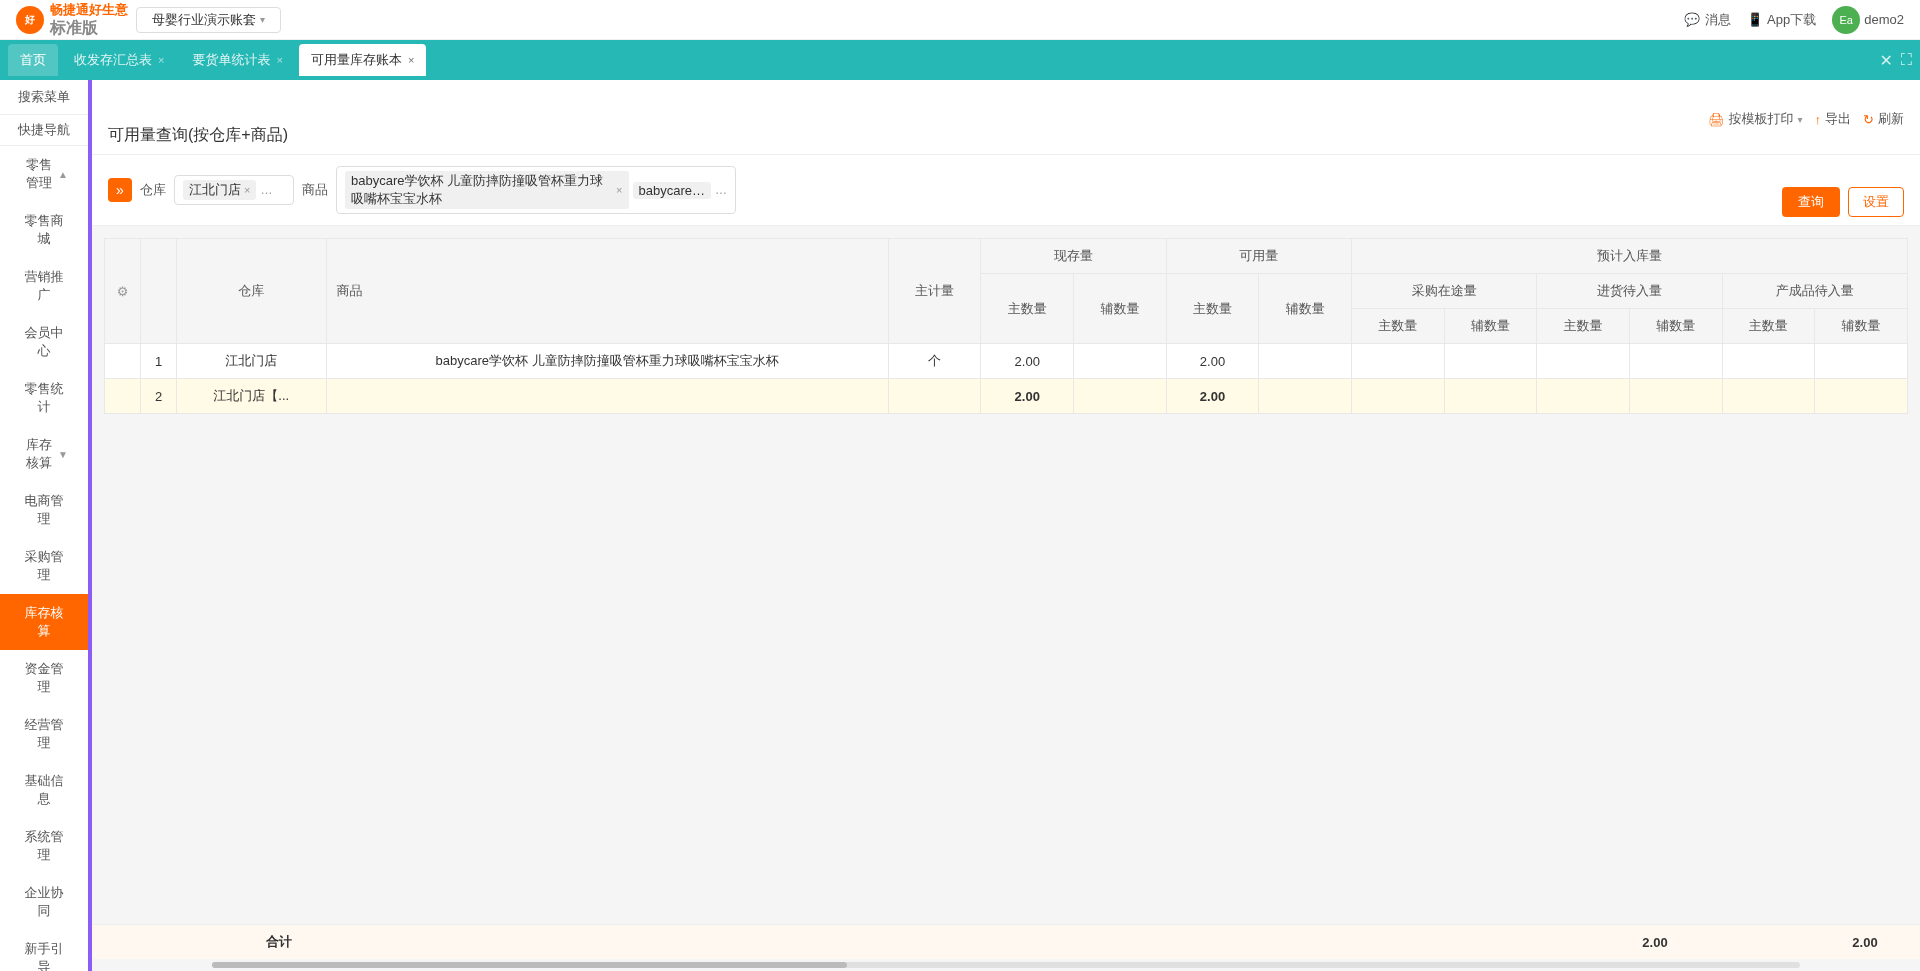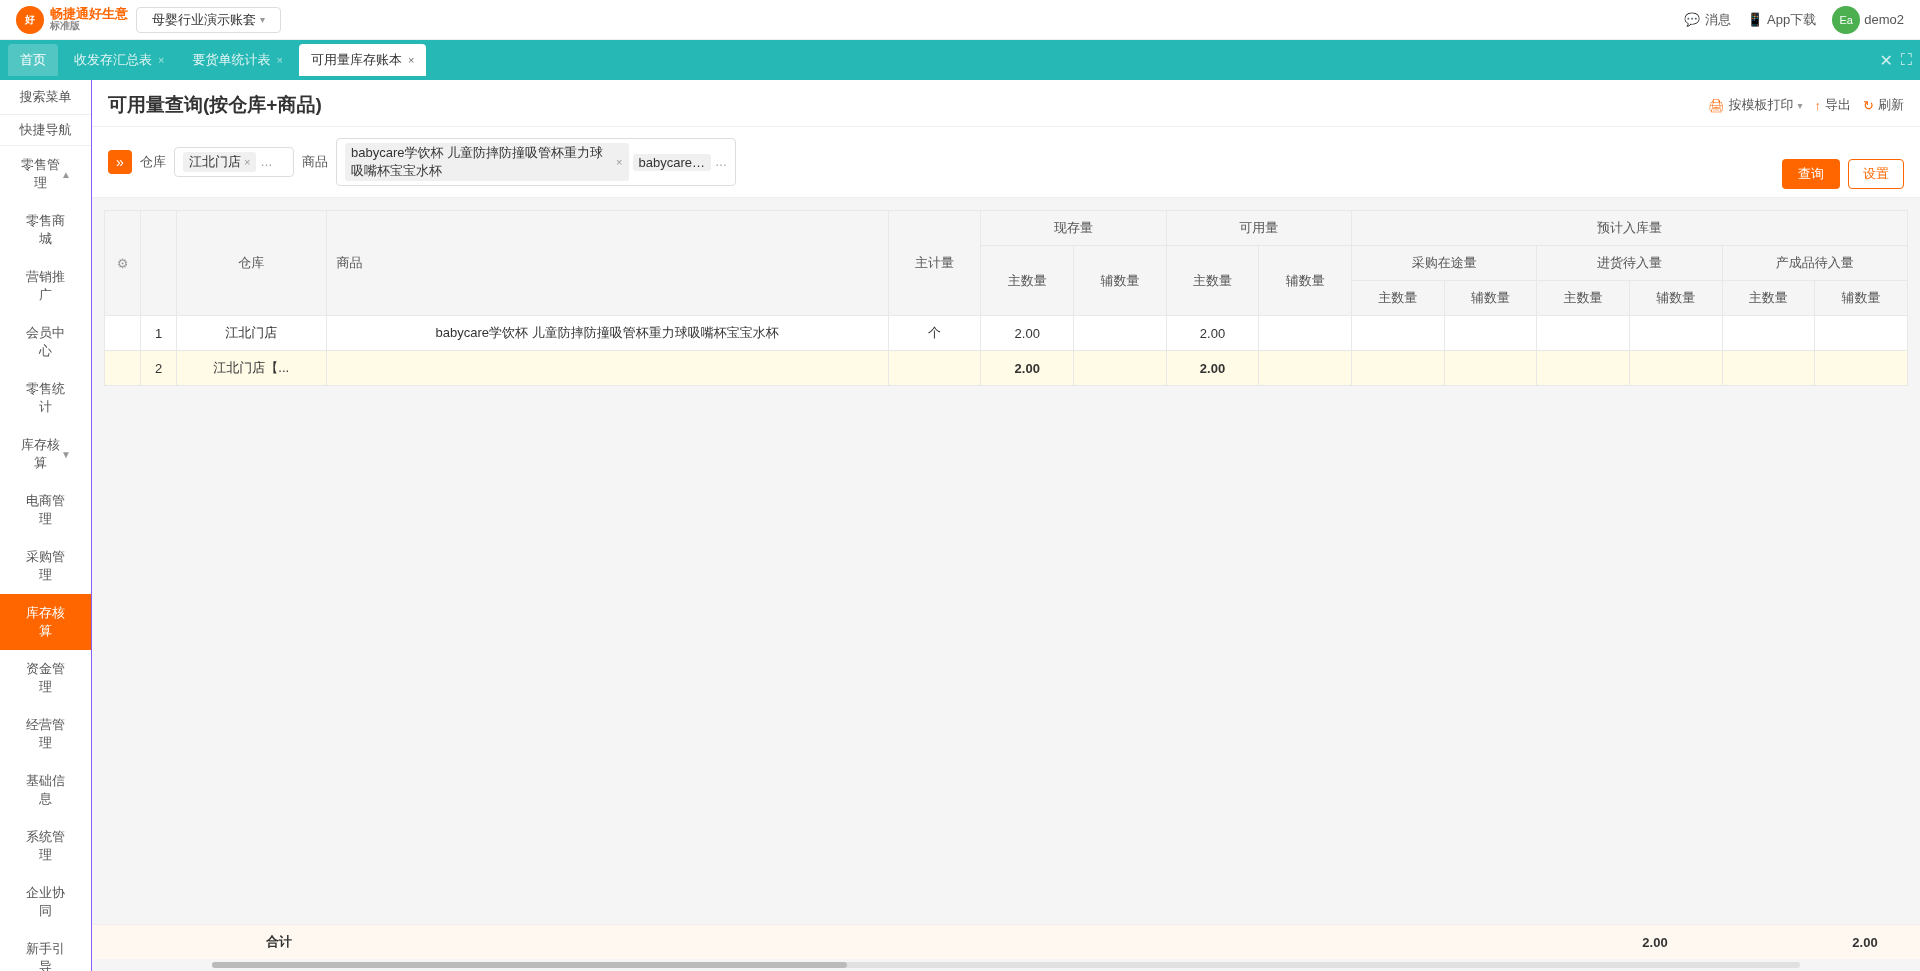--- a/index.html
+++ b/index.html
@@ -13,21 +13,21 @@
       align-items: center;
       justify-content: space-between;
       padding: 0 16px;
       border-bottom: 1px solid #eee;
       flex-shrink: 0;
     }
     .top-bar-left { display: flex; align-items: center; gap: 8px; }
     .logo-area { display: flex; align-items: center; gap: 6px; }
     .logo-icon { width: 28px; height: 28px; background: #ff6600; border-radius: 50%; display: flex; align-items: center; justify-content: center; color: white; font-size: 10px; font-weight: bold; }
     .logo-text { color: #ff6600; font-size: 12px; font-weight: bold; line-height: 1.2; }
-    .template-label { color: #888; font-size: 10px; font-family: Liberation Mono, monospace; }
+    .template-label { color: #888; font-size: 16px; }
     .dropdown-select { display: flex; align-items: center; gap: 4px; border: 1px solid #ddd; border-radius: 4px; padding: 3px 15px; color: #333; font-size: 12px; cursor: pointer; }
     .dropdown-arrow { color: #999; font-size: 10px; }
     .top-bar-right { display: flex; align-items: center; gap: 16px; }
     .top-bar-action { display: flex; align-items: center; gap: 4px; color: #555; font-size: 12px; cursor: pointer; }
     .avatar { width: 28px; height: 28px; border-radius: 50%; background: #4CAF50; display: flex; align-items: center; justify-content: center; color: white; font-size: 11px; }
 
     
     .tab-bar {
       height: 40px;
       background: #26b8b4;
@@ -66,21 +66,21 @@
     .main-layout {
       display: flex;
       flex: 1;
       overflow: hidden;
     }
 
     
     .sidebar {
       width: 92px;
       background: #fff;
-      border-right: 1px solid #8b5cf6;
+      border-right: 4px solid #8b5cf6;
       display: flex;
       flex-direction: column;
       flex-shrink: 0;
       overflow-y: auto;
     }
     .sidebar-search {
       padding: 8px;
       border-bottom: 1px solid #eee;
       color: #555;
       font-size: 12px;
@@ -128,21 +128,21 @@
     
     .page-header {
       background: #fff;
       padding: 12px 16px 8px;
       border-bottom: 1px solid #eee;
       display: flex;
       align-items: center;
       justify-content: space-between;
       flex-shrink: 0;
     }
-    .page-title { font-size: 19px; font-weight: bold; color: #333; }
+    .page-title { font-size: 16px; font-weight: normal; color: #333; margin-top: 33px; }
     .header-actions { display: flex; align-items: center; gap: 12px; }
     .header-action-btn {
       display: flex;
       align-items: center;
       gap: 4px;
       color: #555;
       font-size: 12px;
       cursor: pointer;
     }
     .header-action-btn .icon { color: #ff6600; }

